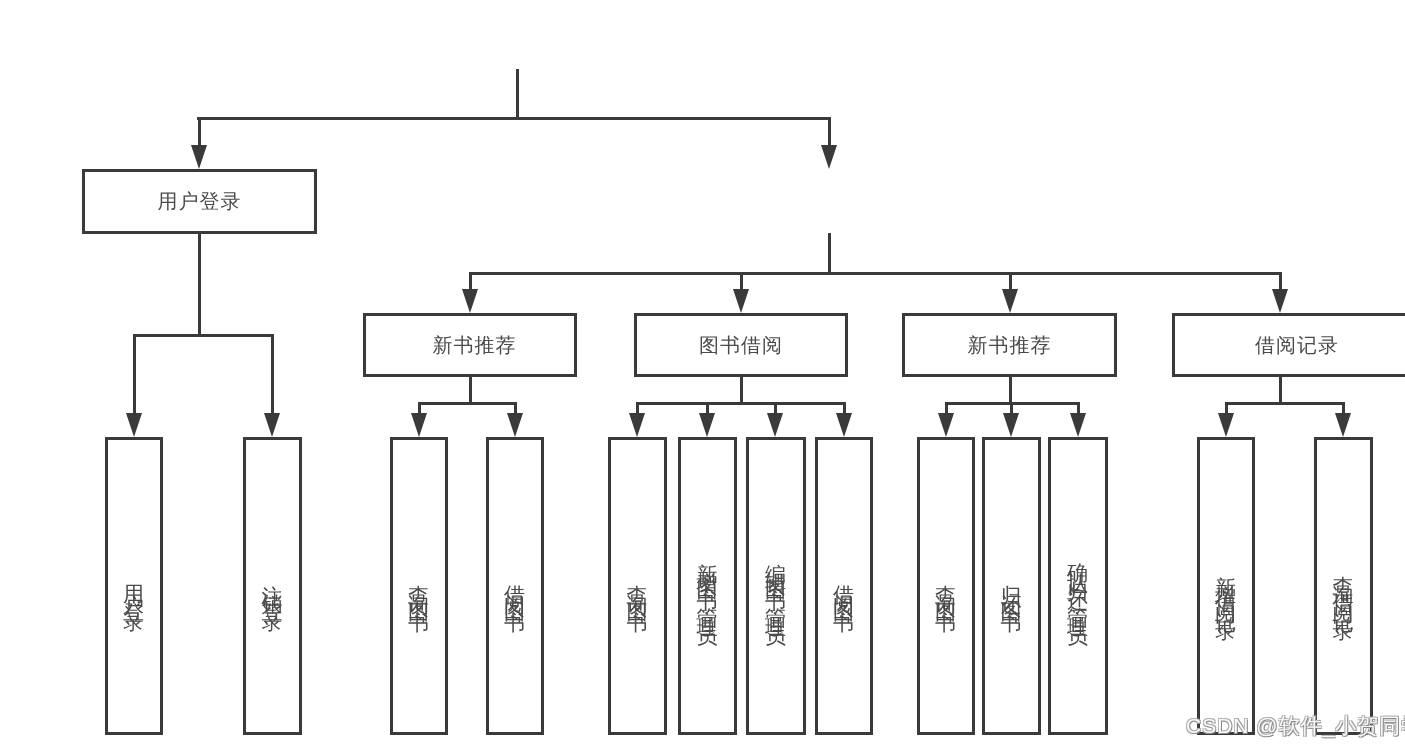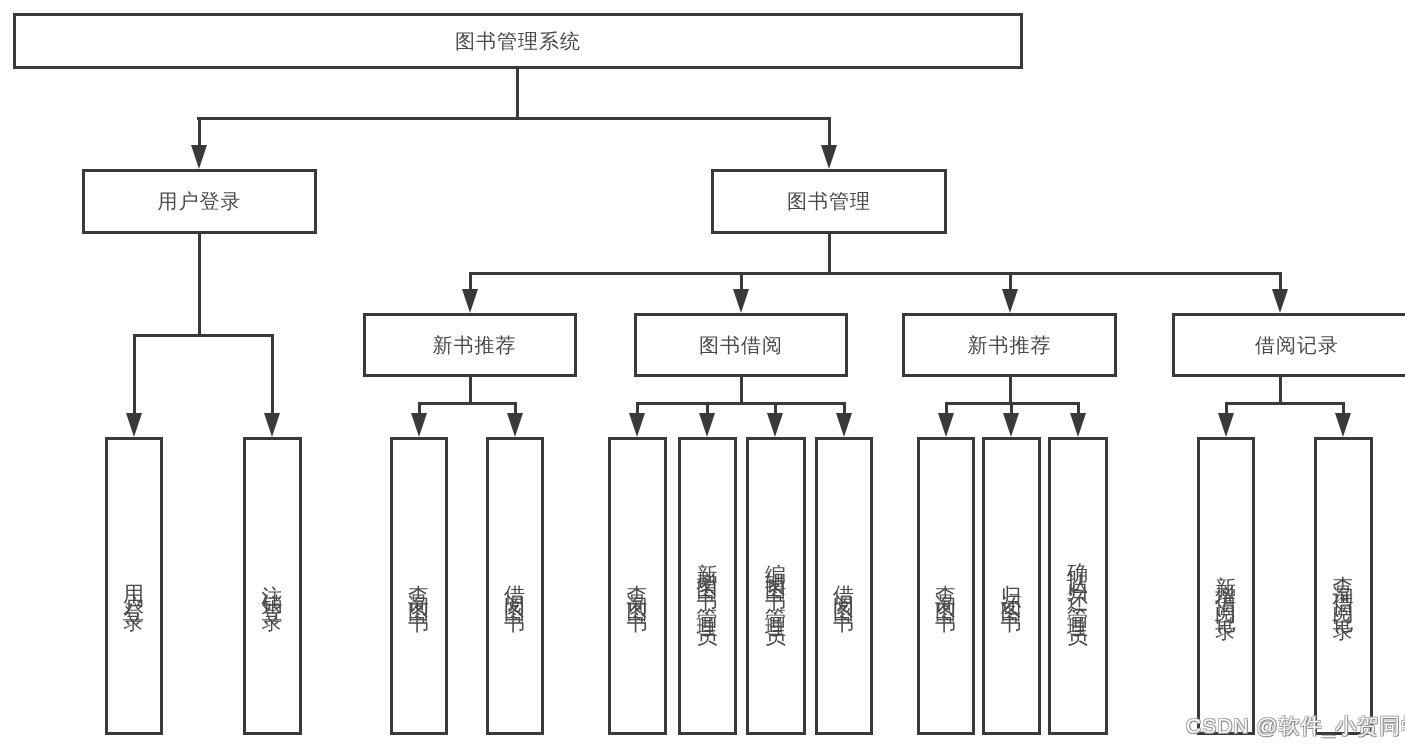--- a/index.html
+++ b/index.html
@@ -35,36 +35,30 @@
     font-size:21px; letter-spacing:1px; color:#fbfbfb;
     text-shadow:1px 1px 0 #8a8a8a, -1px -1px 0 #b5b5b5, 1px -1px 0 #a5a5a5, -1px 1px 0 #a5a5a5;
     white-space:nowrap;
   }
 </style>
 </head>
 <body>
 
 <div class="canvas">
 
-  <div class="hbox" style="left:13px; top:13px; width:1010px; height:56px;">
-    <span>图书管理系统</span>
-  </div>
 
   <div class="vline" style="left:516px; top:69px; height:49px;"></div>
   <div class="hline" style="left:197px; top:117px; width:634px;"></div>
   <div class="vline" style="left:198px; top:117px; height:31px;"></div>
   <div class="arrow" style="left:191px; top:145px;"></div>
   <div class="vline" style="left:828px; top:117px; height:31px;"></div>
   <div class="arrow" style="left:821px; top:145px;"></div>
 
   <div class="hbox" style="left:82px; top:169px; width:235px; height:65px;">
     <span>用户登录</span>
-  </div>
-  <div class="hbox" style="left:711px; top:169px; width:236px; height:65px;">
-    <span>图书管理</span>
   </div>
 
   <div class="vline" style="left:198px; top:233px; height:103px;"></div>
   <div class="hline" style="left:133px; top:334px; width:141px;"></div>
   <div class="vline" style="left:133px; top:334px; height:83px;"></div>
   <div class="arrow" style="left:126px; top:413px;"></div>
   <div class="vline" style="left:271px; top:334px; height:83px;"></div>
   <div class="arrow" style="left:264px; top:413px;"></div>
 
   <div class="vline" style="left:828px; top:233px; height:41px;"></div>

